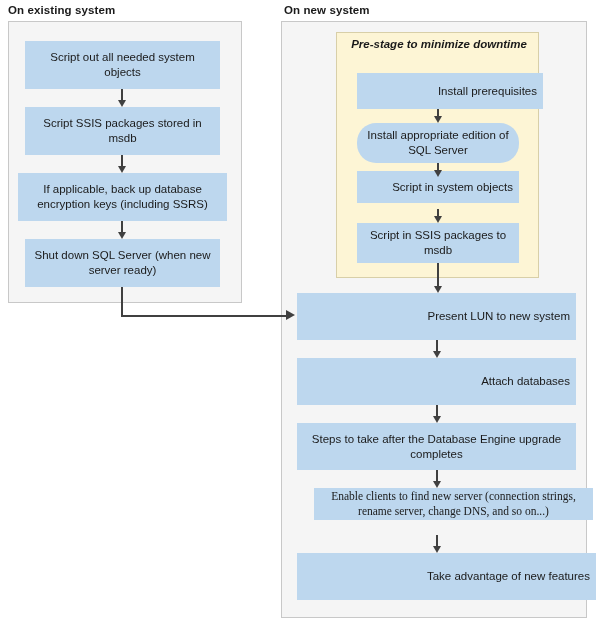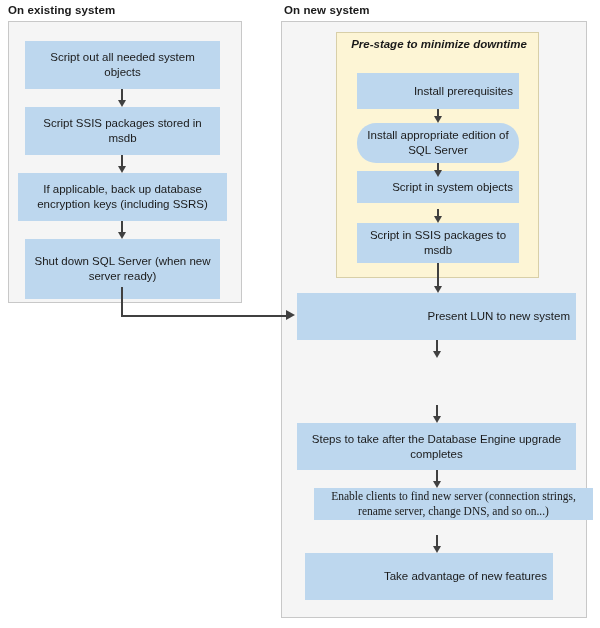--- a/index.html
+++ b/index.html
@@ -84,34 +84,34 @@
     line-height: 15px;
     color: #1a1a1a;
     padding: 2px 6px;
   }
   .node span { display: block; }
 
   
   #n-script-out     { left: 25px; top: 41px;  width: 195px; height: 48px; }
   #n-script-ssis    { left: 25px; top: 107px; width: 195px; height: 48px; }
   #n-backup-keys    { left: 18px; top: 173px; width: 209px; height: 48px; }
-  #n-shutdown       { left: 25px; top: 239px; width: 195px; height: 60px; }
-
-  
-  #n-prereqs        { left: 357px; top: 73px;  width: 162px; height: 36px; }
+  #n-shutdown       { left: 25px; top: 239px; width: 195px; height: 48px; }
+
+  
+  #n-prereqs        { left: 357px; top: 73px;  width: 186px; height: 36px; }
   #n-edition        { left: 357px; top: 123px; width: 162px; height: 40px; border-radius: 19px; }
   #n-script-sysobj  { left: 357px; top: 171px; width: 162px; height: 32px; }
   #n-script-msdb    { left: 357px; top: 223px; width: 162px; height: 40px; }
 
   
   #n-present-lun    { left: 297px; top: 293px; width: 279px; height: 47px; }
   #n-attach-db      { left: 297px; top: 358px; width: 279px; height: 47px; }
   #n-post-steps     { left: 297px; top: 423px; width: 279px; height: 47px; }
   #n-enable-clients { left: 314px; top: 488px; width: 279px; height: 32px; font-family: Liberation Serif, serif; }
-  #n-new-features   { left: 297px; top: 553px; width: 248px; height: 47px; margin-left: 8px; }
+  #n-new-features   { left: 297px; top: 553px; width: 299px; height: 47px; }
 
   
   .arrow-v {
     position: absolute;
     width: 2px;
     background: #404040;
   }
   .arrow-v::after {
     content: "";
     position: absolute;
@@ -198,20 +198,23 @@
   <div class="node" id="n-script-sysobj">
     <span>Script in system objects</span>
   </div>
   <div class="node" id="n-script-msdb">
     <span>Script in SSIS packages to msdb</span>
   </div>
 
   <div class="node" id="n-present-lun">
     <span>Present LUN to new system</span>
   </div>
+  <div class="node" id="n-attach-db">
+    <span>Attach databases</span>
+  </div>
   <div class="node" id="n-post-steps">
     <span>Steps to take after the Database Engine upgrade completes</span>
   </div>
   <div class="node" id="n-enable-clients">
     <span>Enable clients to find new server (connection strings, rename server, change DNS, and so on...)</span>
   </div>
   <div class="node" id="n-new-features">
     <span>Take advantage of new features</span>
   </div>
 

